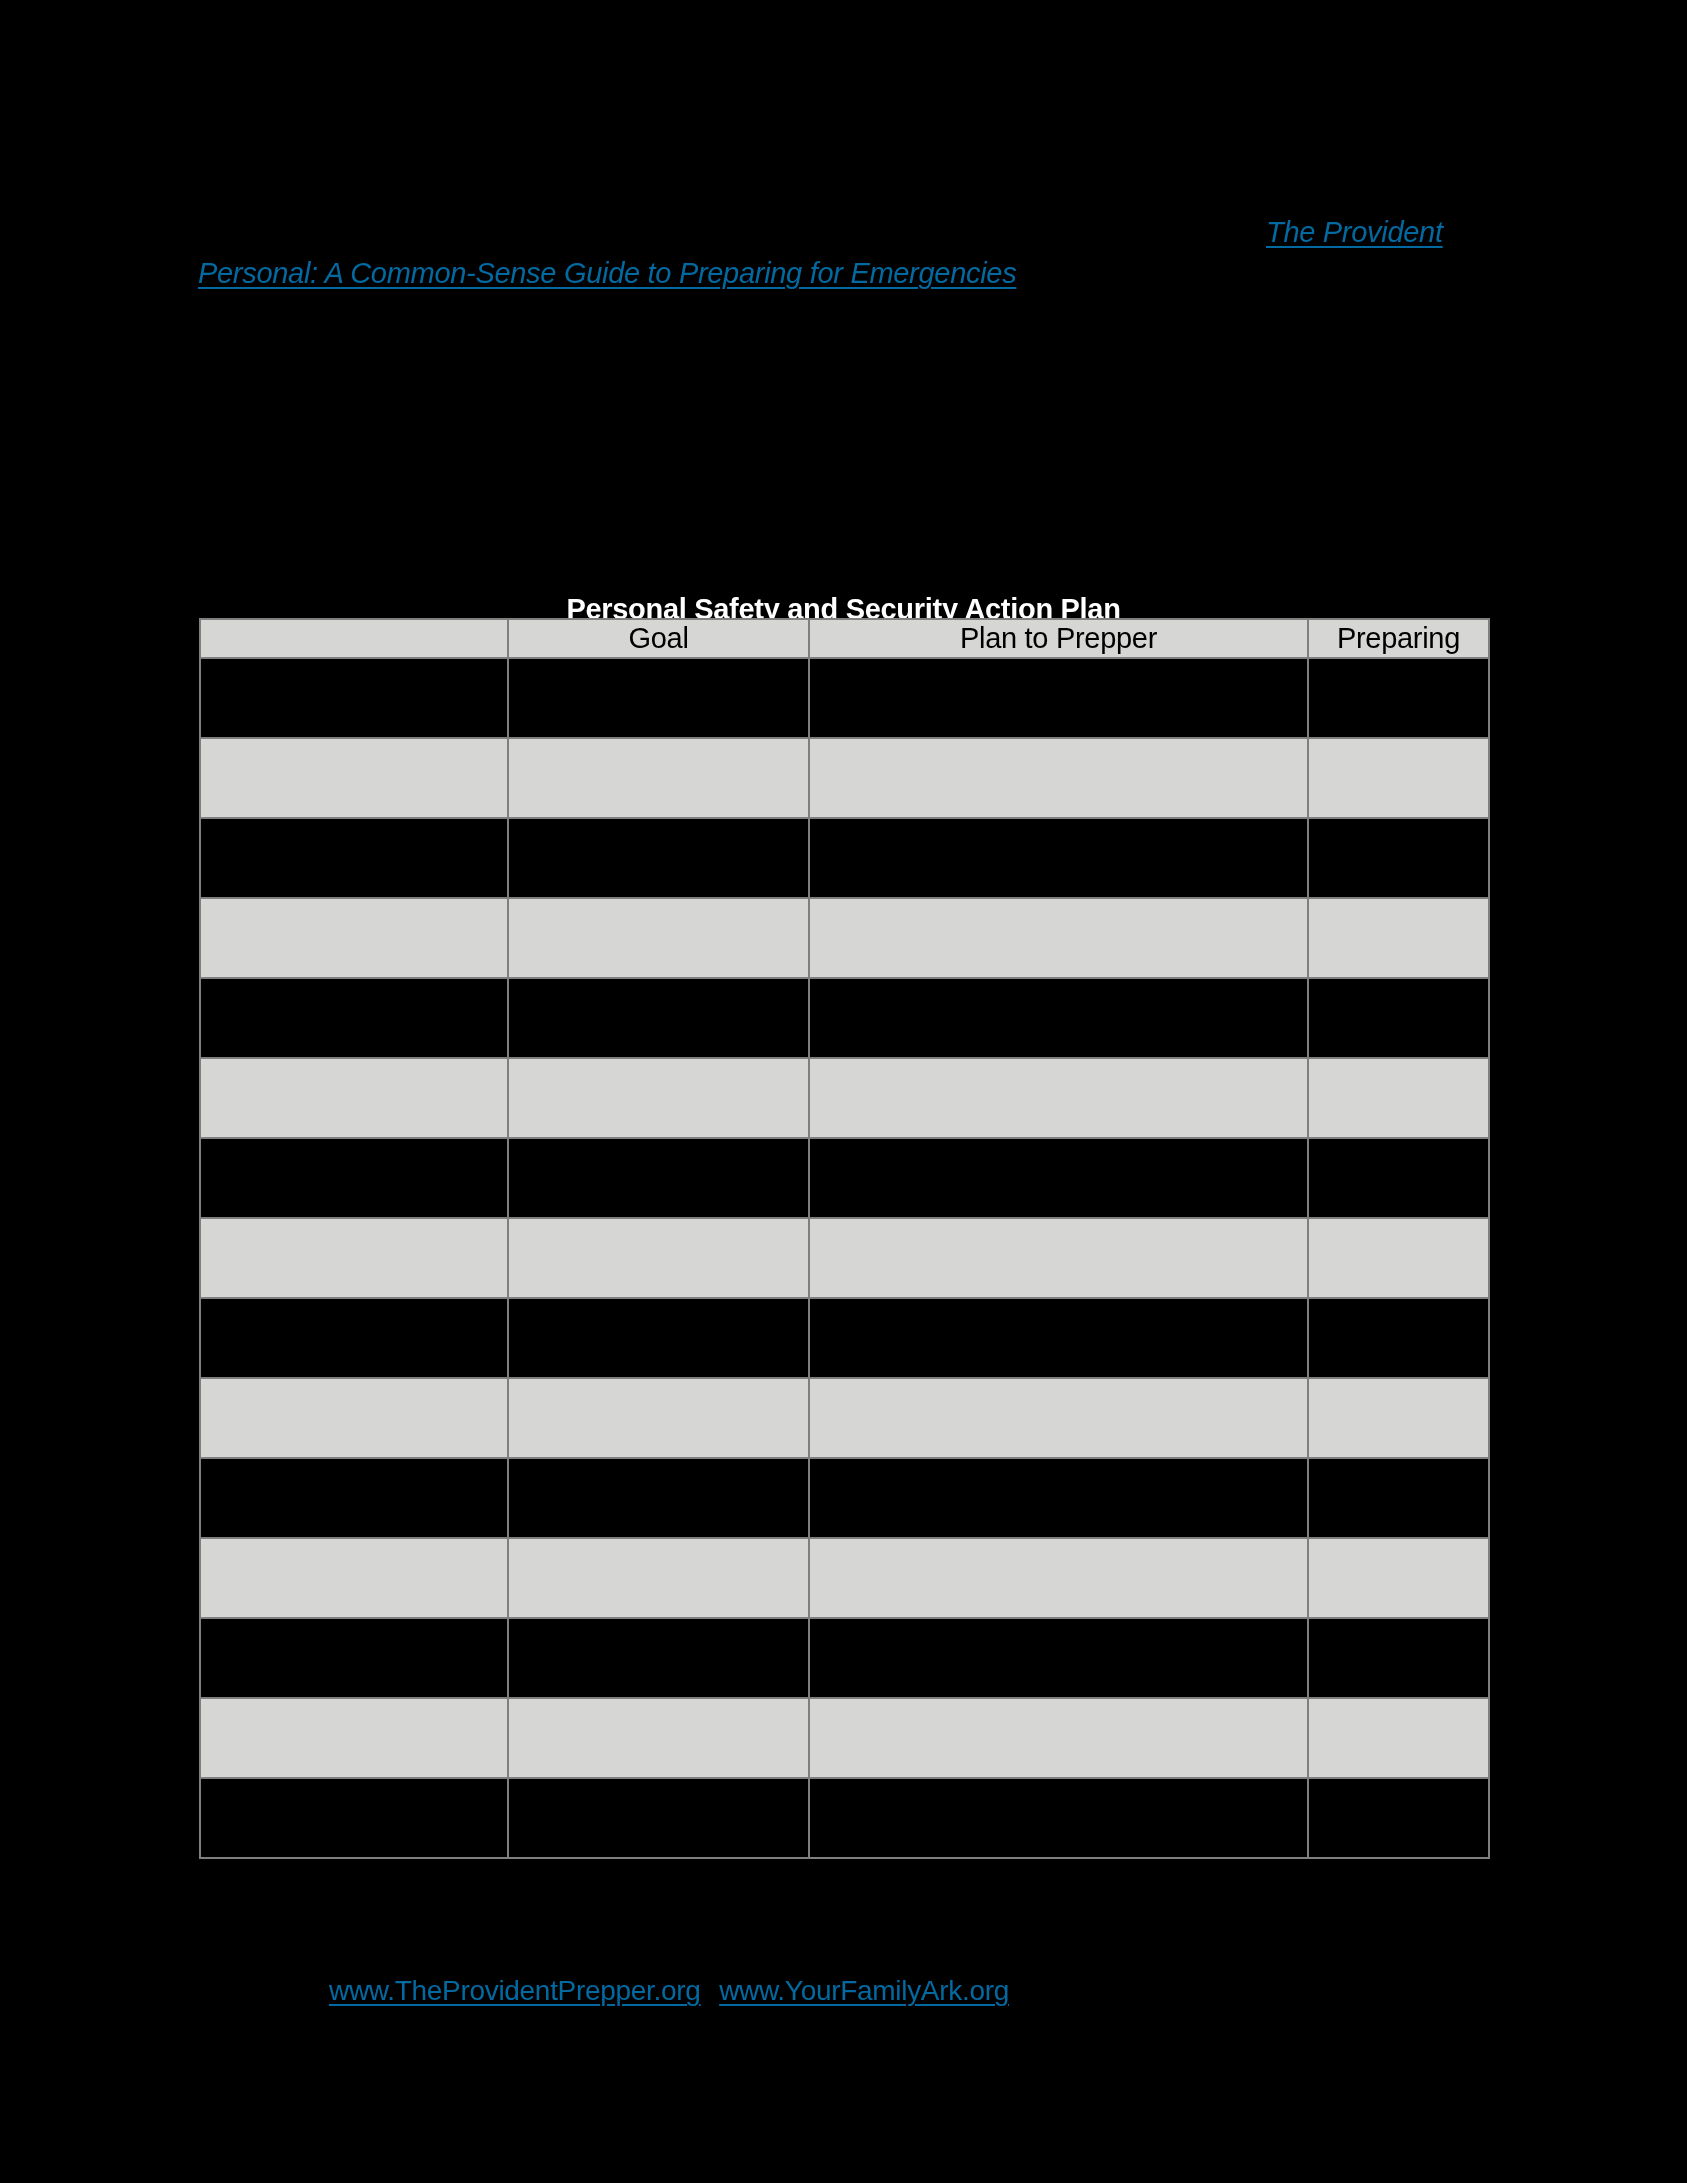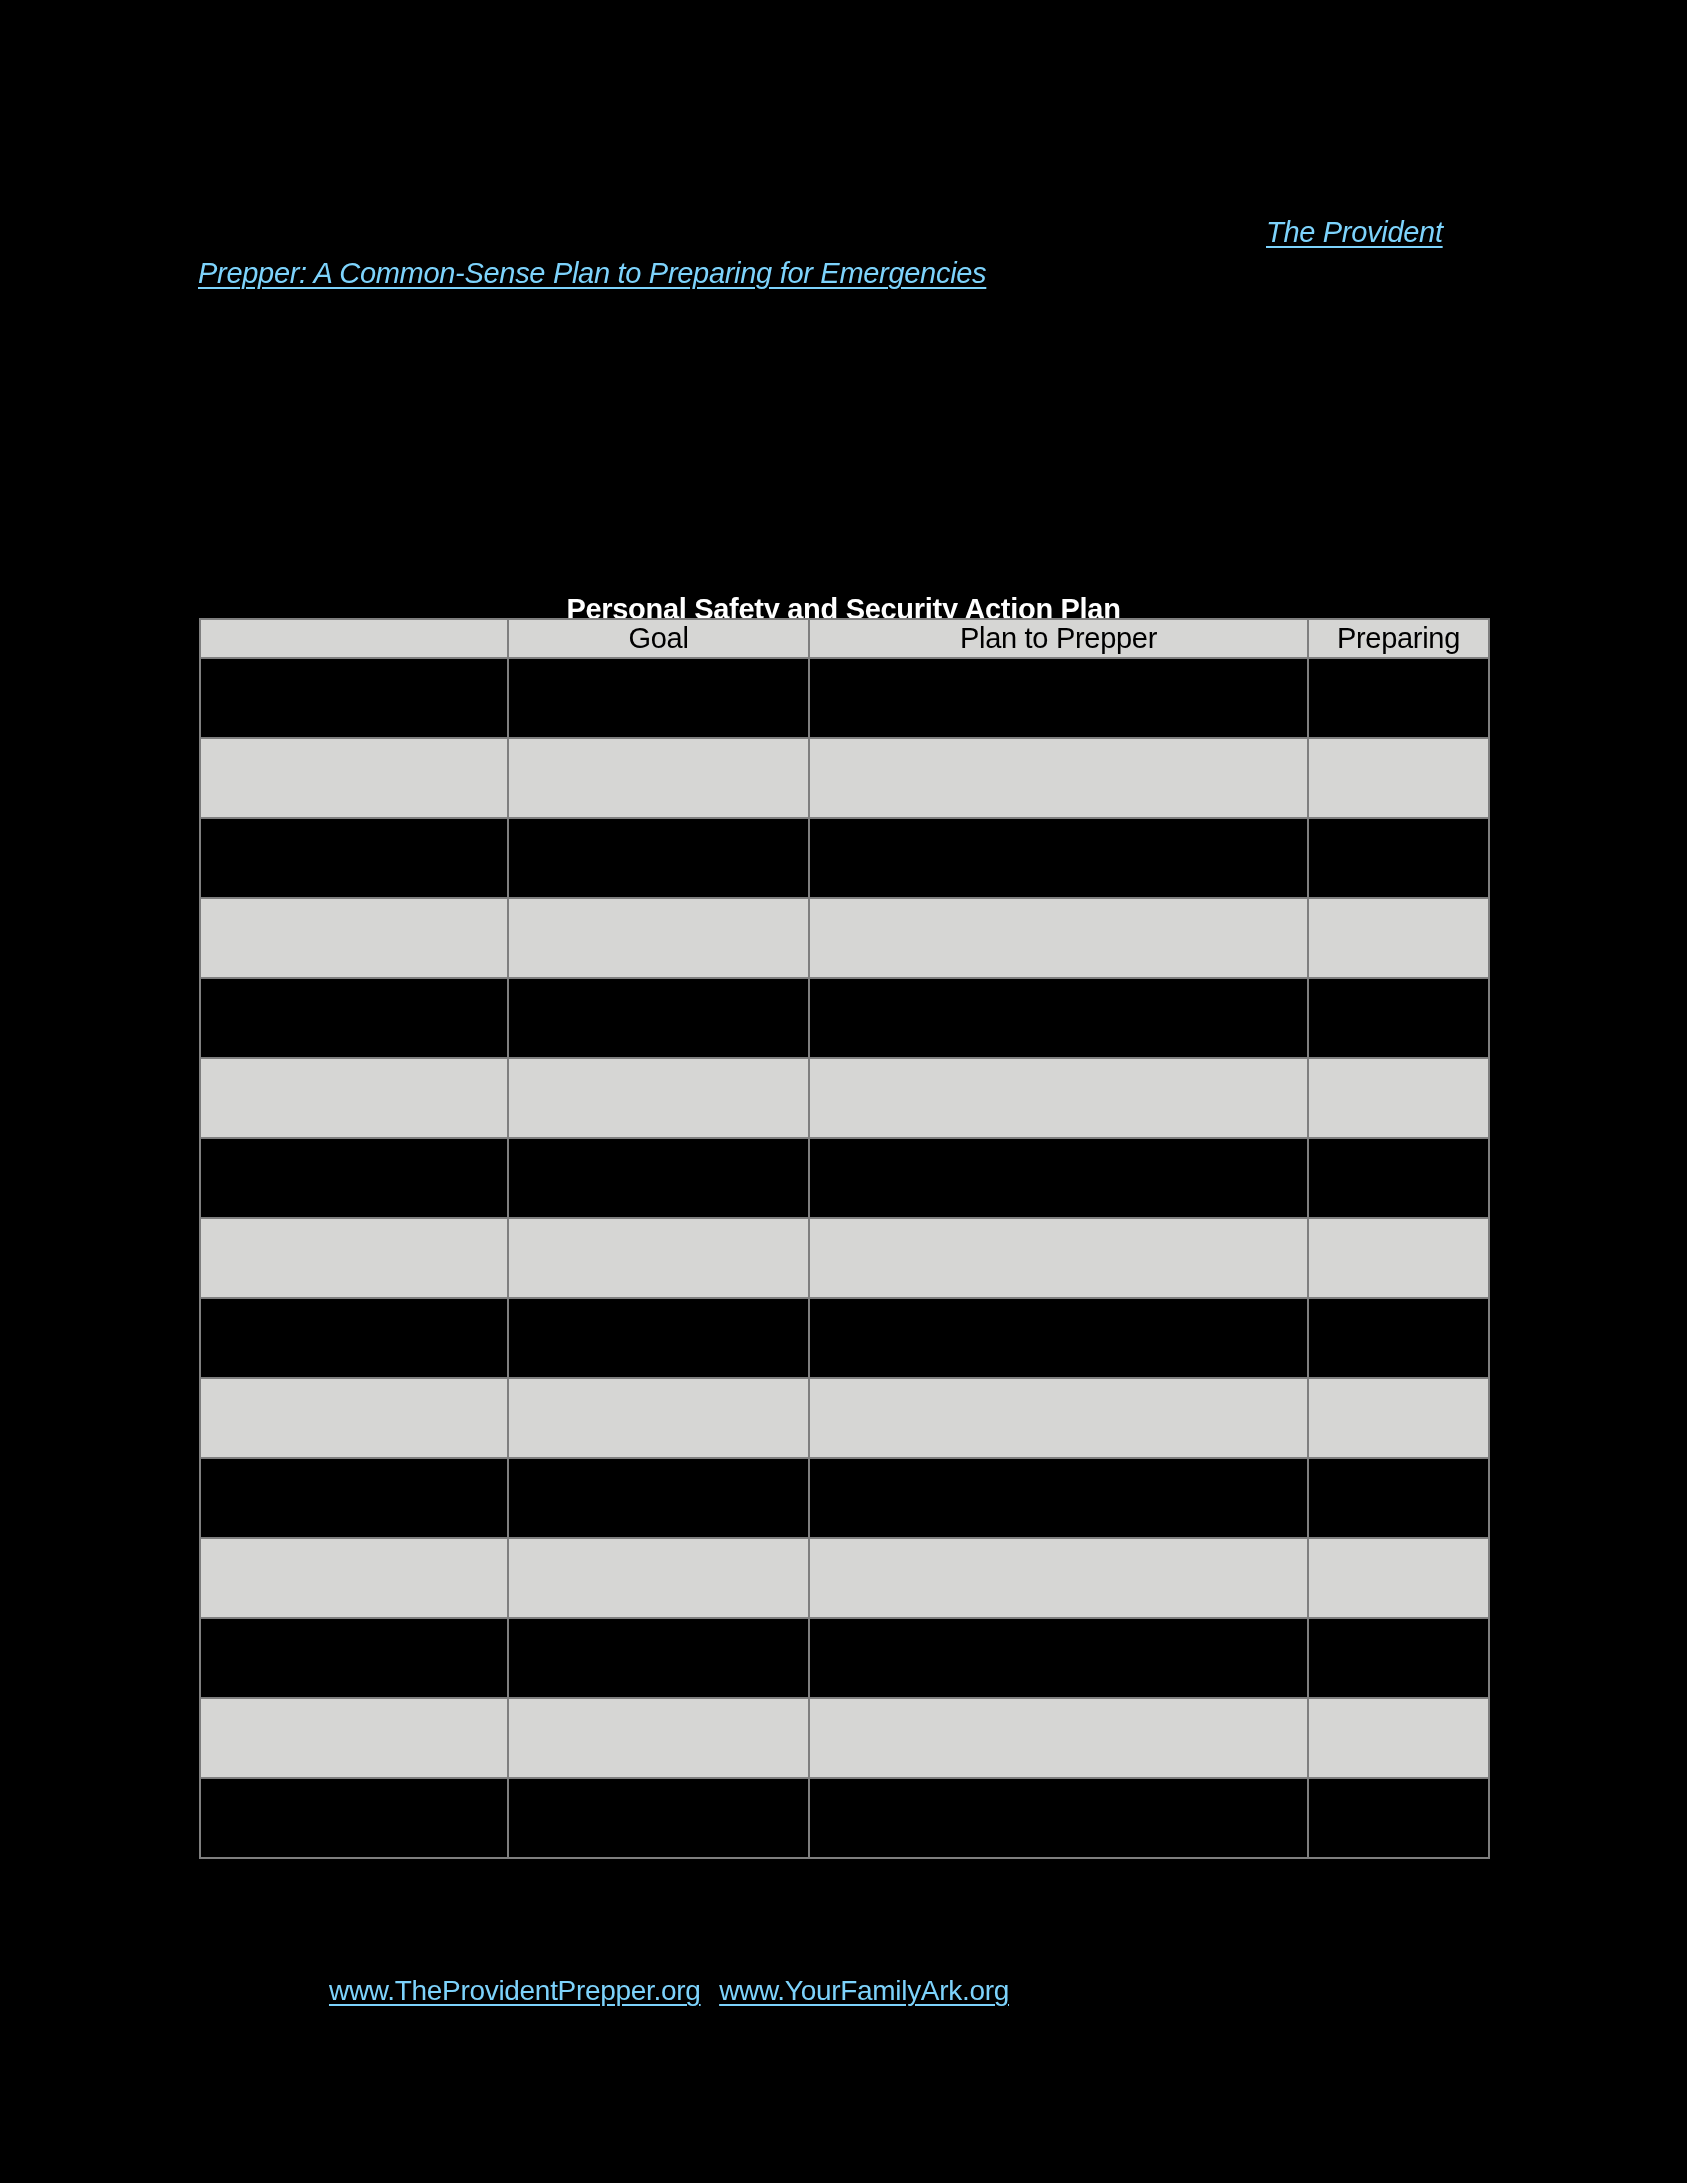--- a/index.html
+++ b/index.html
@@ -8,21 +8,21 @@
       background: #000000;
     }
     body {
       width: 1687px;
       height: 2183px;
       position: relative;
       overflow: hidden;
       font-family: "Liberation Sans", "DejaVu Sans", sans-serif;
     }
     .link {
-      color: #7dd3fc;
+      color: #0369a1;
       text-decoration: underline;
       text-decoration-thickness: 2px;
       text-underline-offset: 4px;
       cursor: pointer;
     }
     .book-link {
       position: absolute;
       font-style: italic;
       font-size: 29px;
       line-height: 40px;
@@ -93,21 +93,21 @@
     }
     .footer .sep {
       display: inline-block;
       width: 18.5px;
     }
   </style>
 </head>
 <body>
 
 <a class="link book-link" id="book-link-line1">The Provident</a>
-<a class="link book-link" id="book-link-line2">Prepper: A Common-Sense Plan to Preparing for Emergencies</a>
+<a class="link book-link" id="book-link-line2">Personal: A Common-Sense Guide to Preparing for Emergencies</a>
 
 <div class="table-title">Personal Safety and Security Action Plan</div>
 
 <table class="plan-table">
   <colgroup>
     <col class="col-1">
       <col class="col-2">
       <col class="col-3">
       <col class="col-4">
   </colgroup>

